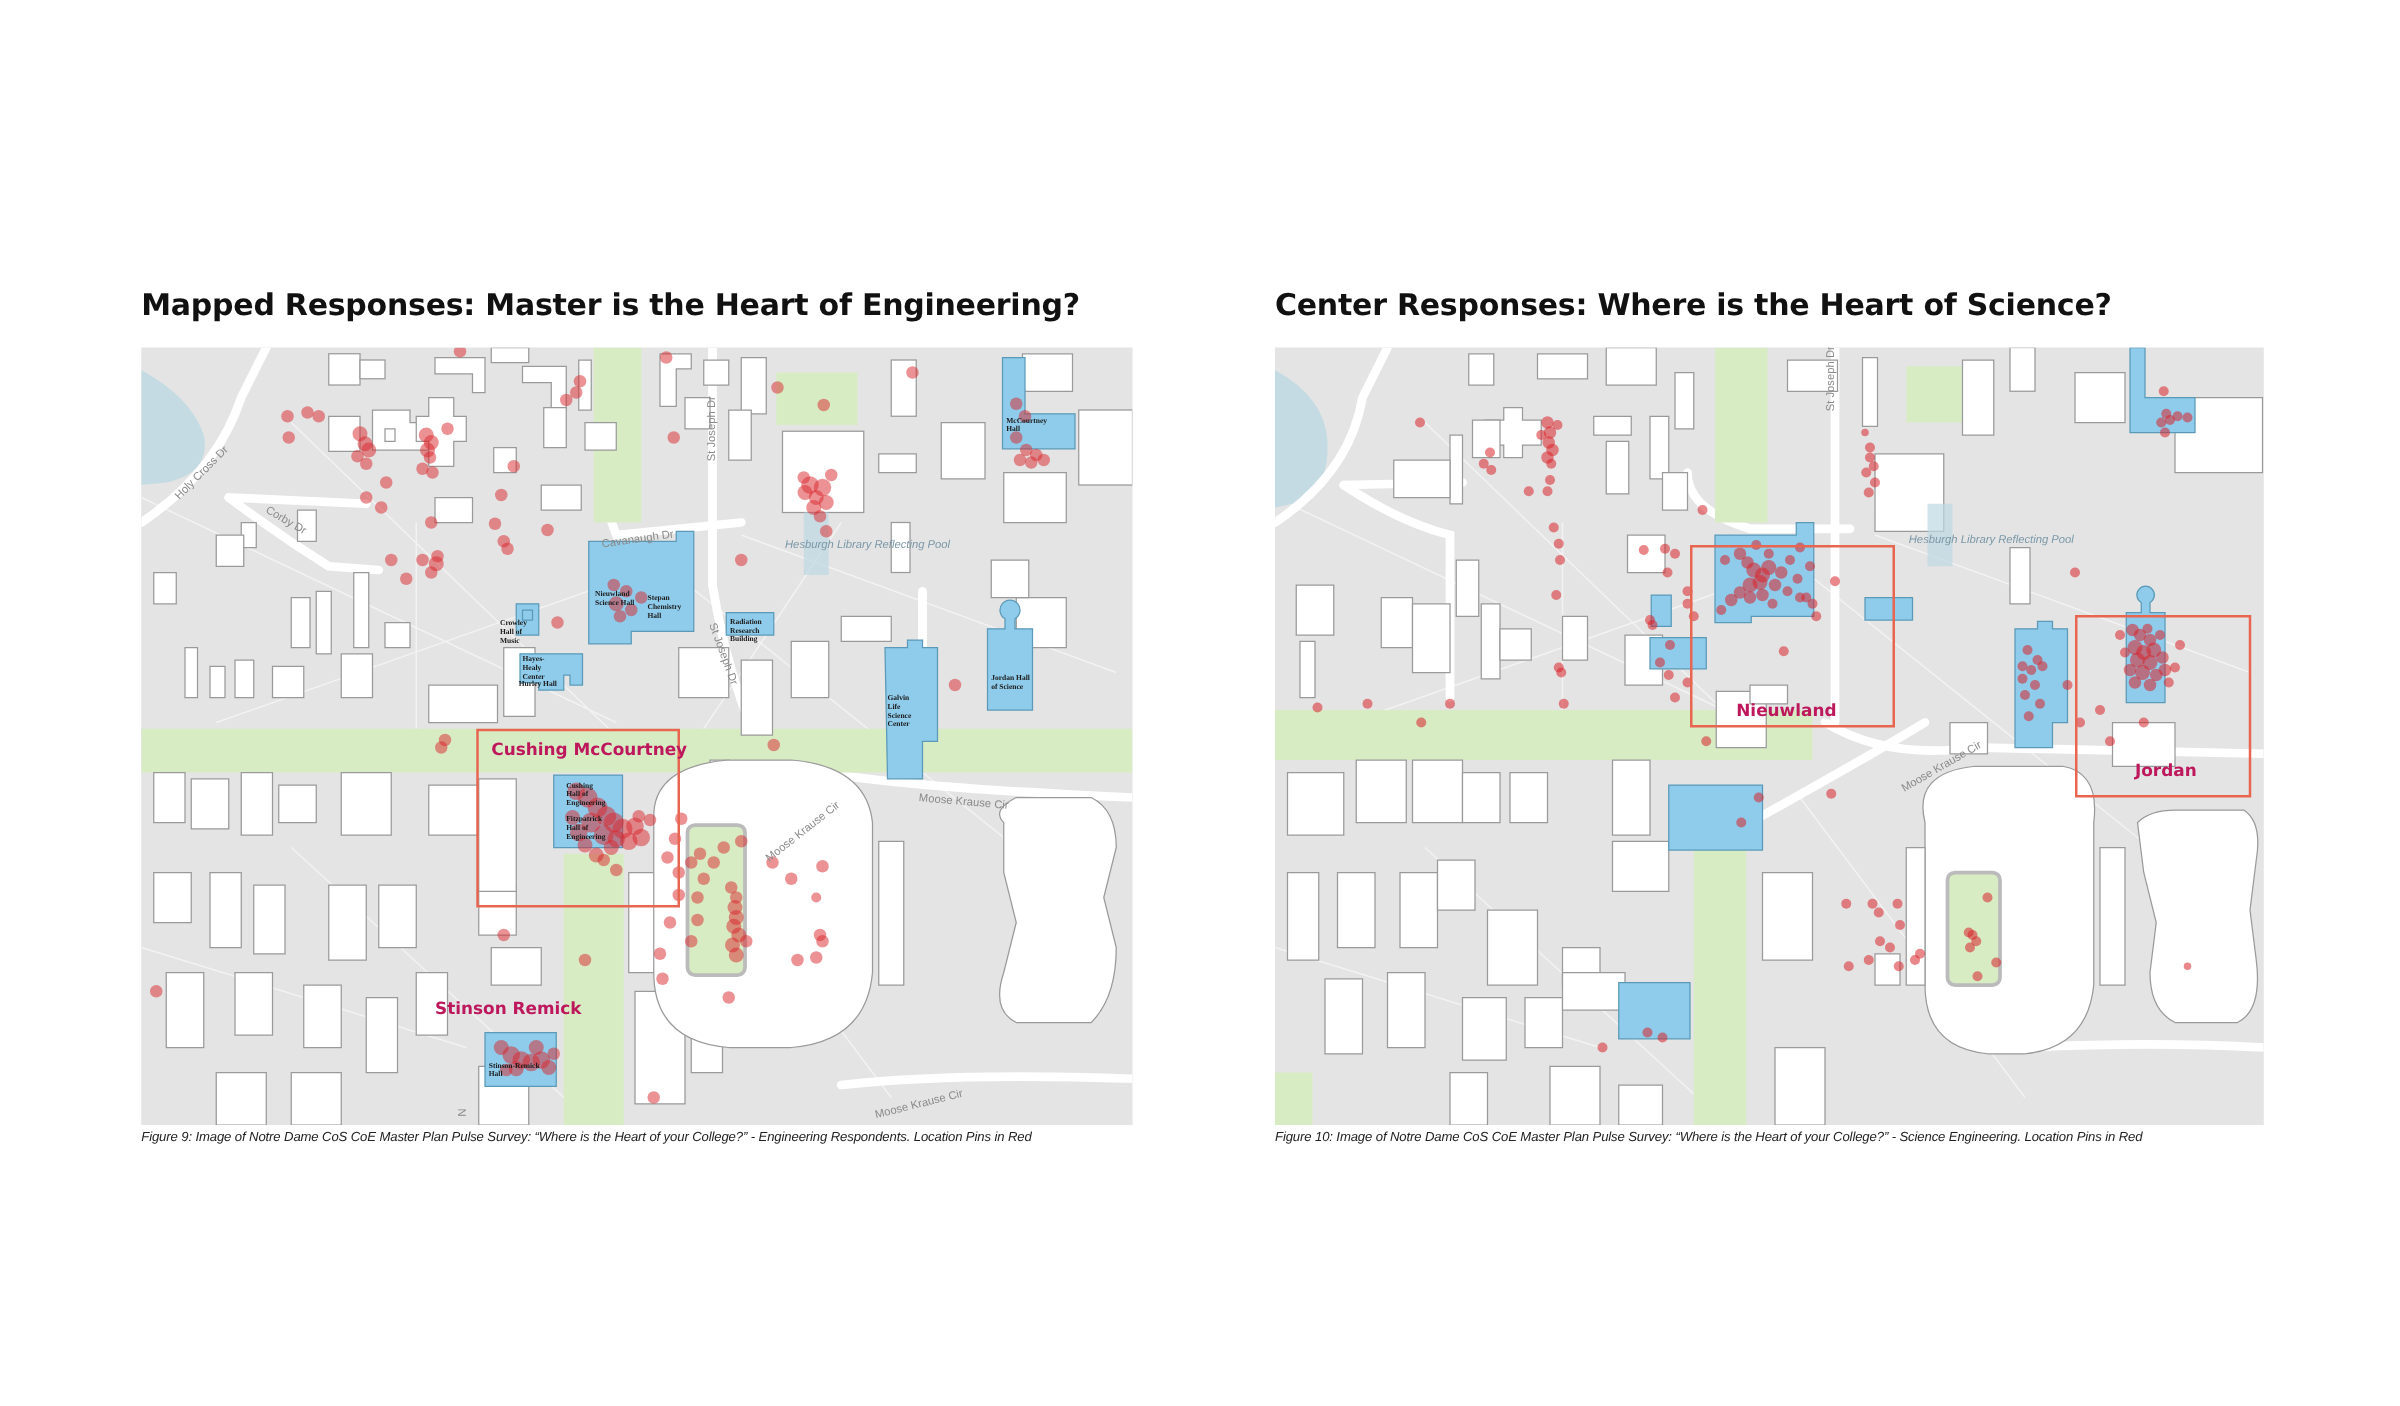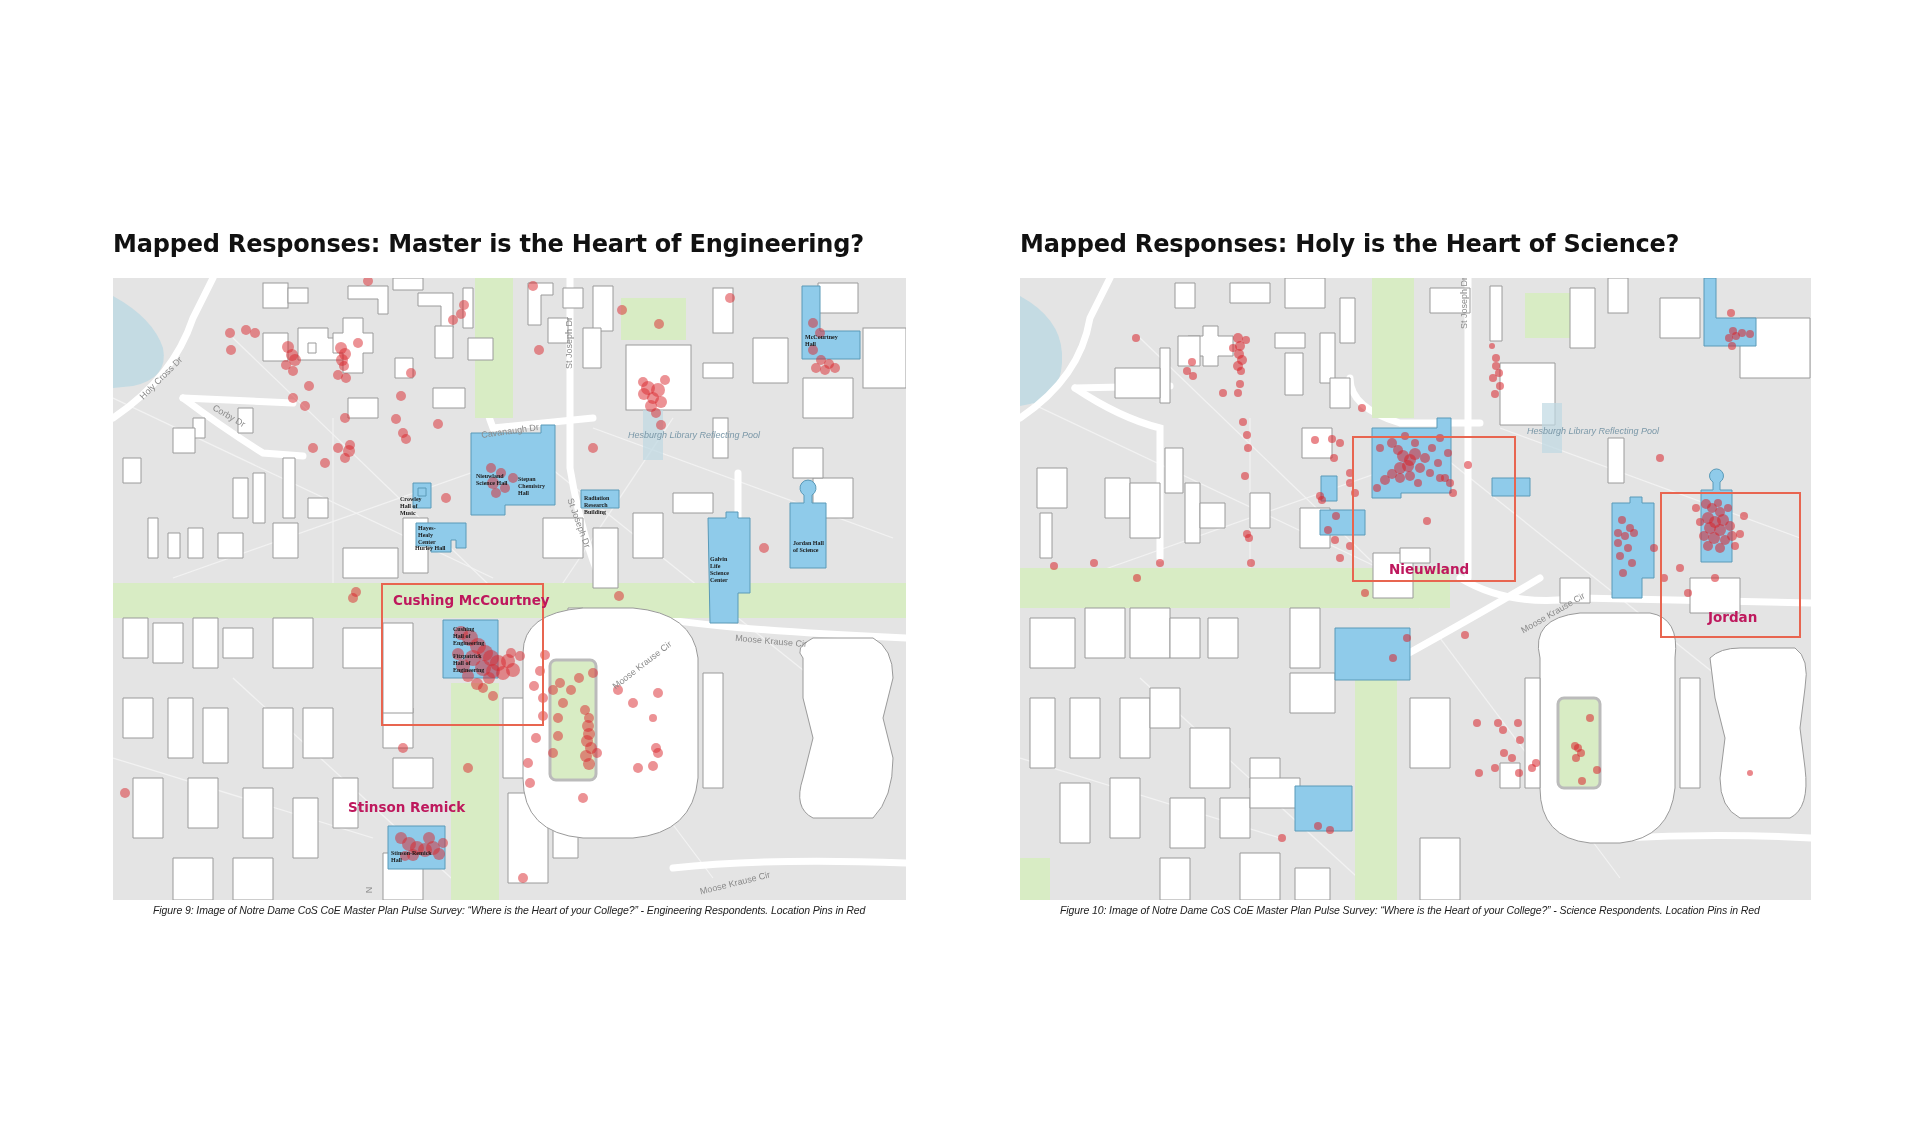--- a/index.html
+++ b/index.html
@@ -1,21 +1,21 @@
 <!DOCTYPE html>
 <html><head>
 <meta charset="utf-8">
 <style>
   html,body{margin:0;padding:0;background:#ffffff;}
   body{width:1920px;height:1125px;position:relative;overflow:hidden;font-family:"Liberation Sans",sans-serif;}
   .panel{position:absolute;top:0;}
   .title{position:absolute;top:230px;font-family:"DejaVu Sans",sans-serif;font-weight:bold;font-size:24px;color:#111;letter-spacing:-0.2px;white-space:nowrap;}
   .map{position:absolute;top:278px;height:622px;background:#e4e4e4;overflow:hidden;}
   .map svg{position:absolute;left:0;top:0;}
-  .caption{position:absolute;top:904px;font-family:"Liberation Sans",sans-serif;font-style:italic;font-size:10.5px;color:#222;white-space:nowrap;letter-spacing:-0.1px;margin-left:40px;}
+  .caption{position:absolute;top:904px;font-family:"Liberation Sans",sans-serif;font-style:italic;font-size:10.5px;color:#222;white-space:nowrap;letter-spacing:-0.1px;}
   .lbl{position:absolute;font-family:"DejaVu Sans",sans-serif;font-weight:bold;color:#be185d;white-space:nowrap;}
   .bldg-lbl{position:absolute;font-family:"Liberation Serif",serif;font-weight:bold;font-size:6px;line-height:7px;color:#1a1a1a;white-space:nowrap;}
   .street{position:absolute;font-family:"Liberation Sans",sans-serif;font-size:9px;color:#8a8a8a;white-space:nowrap;}
   .pool{position:absolute;font-family:"Liberation Sans",sans-serif;font-style:italic;font-size:9px;line-height:11px;color:#7b98a8;text-align:center;white-space:nowrap;}
   .box{position:absolute;border:2.5px solid #e86550;box-sizing:border-box;}
 </style>
 </head>
 <body>
 
 <div class="panel">
@@ -327,21 +327,21 @@
 
     <div class="box" style="left:268px;top:305px;width:163px;height:143px;"></div>
     <div class="lbl" style="left:280px;top:314px;font-size:13.5px;">Cushing McCourtney</div>
     <div class="lbl" style="left:235px;top:521px;font-size:13.5px;">Stinson Remick</div>
   </div>
 
   <div class="caption" style="left:113px;">Figure 9:  Image of Notre Dame CoS CoE Master Plan Pulse Survey: “Where is the Heart of your College?” - Engineering Respondents. Location Pins in Red</div>
 </div>
 
 <div class="panel">
-  <div class="title" style="left:1020px;">Mapped Responses: Holy is the Heart of Science?</div>
+  <div class="title" style="left:1020px;">Center Responses: Where is the Heart of Science?</div>
 
   <div class="map" style="left:1020px;width:791px;">
     <svg width="791" height="622" viewBox="0 0 791 622">
       <g stroke="#f4f4f4" stroke-width="1.2" fill="none" opacity="0.9">
         <line x1="0" y1="120" x2="380" y2="300"></line>
           <line x1="120" y1="60" x2="400" y2="330"></line>
         <line x1="230" y1="140" x2="230" y2="330"></line>
           <line x1="60" y1="300" x2="400" y2="180"></line>
         <line x1="400" y1="160" x2="700" y2="400"></line>
           <line x1="480" y1="150" x2="780" y2="260"></line>
@@ -599,14 +599,14 @@
     <div class="street" style="left:418px;top:20px;transform:rotate(-90deg);">St Joseph Dr</div>
     <div class="street" style="left:497px;top:330px;transform:rotate(-30deg);">Moose Krause Cir</div>
     <div class="pool" style="left:507px;top:148px;">Hesburgh Library Reflecting Pool</div>
 
     <div class="box" style="left:332px;top:158px;width:164px;height:146px;"></div>
     <div class="lbl" style="left:369px;top:283px;font-size:13.5px;">Nieuwland</div>
     <div class="box" style="left:640px;top:214px;width:141px;height:146px;"></div>
     <div class="lbl" style="left:688px;top:331px;font-size:13.5px;text-align:right;">Jordan</div>
   </div>
 
-  <div class="caption" style="left:1020px;">Figure 10:  Image of Notre Dame CoS CoE Master Plan Pulse Survey: “Where is the Heart of your College?” - Science Respondents. Location Pins in Red</div>
+  <div class="caption" style="left:1020px;">Figure 10:  Image of Notre Dame CoS CoE Master Plan Pulse Survey: “Where is the Heart of your College?” - Science Engineering. Location Pins in Red</div>
 </div>
 
 </body></html>

